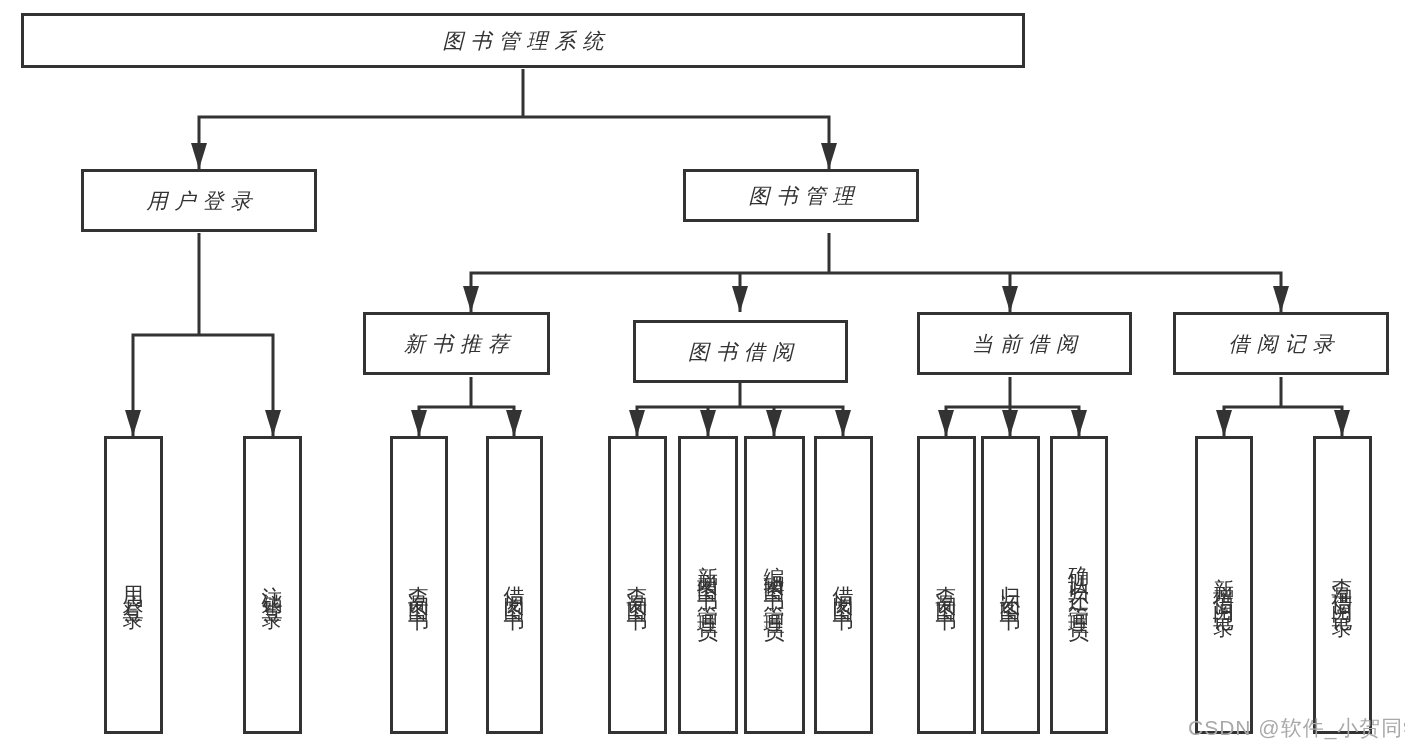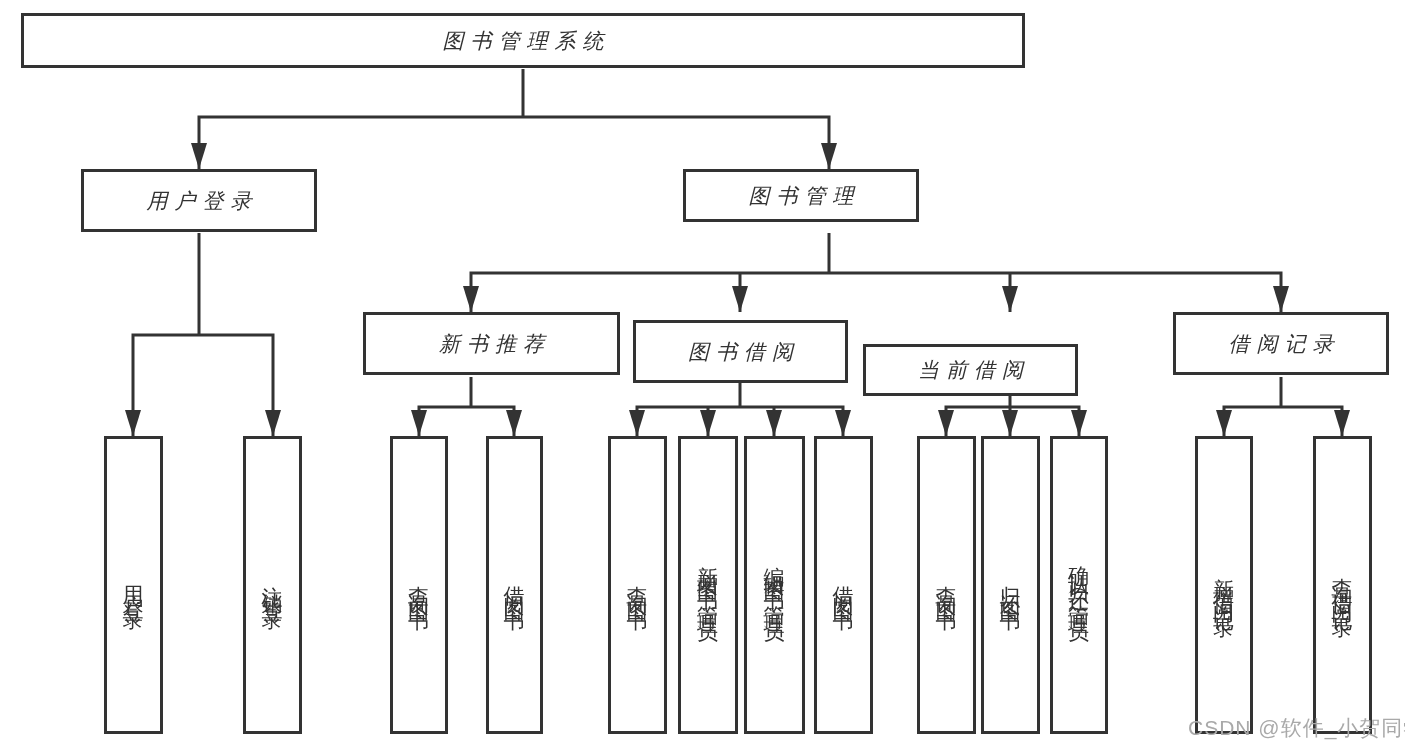--- a/index.html
+++ b/index.html
@@ -91,27 +91,27 @@
     <span class="h-label">图书管理系统</span>
   </div>
 
   <div class="box" style="left:81px;top:169px;width:236px;height:63px;">
     <span class="h-label">用户登录</span>
   </div>
   <div class="box" style="left:683px;top:169px;width:236px;height:53px;">
     <span class="h-label">图书管理</span>
   </div>
 
-  <div class="box" style="left:363px;top:312px;width:257px;height:63px;align-items:center;">
+  <div class="box" style="left:363px;top:312px;width:187px;height:63px;align-items:center;">
     <span class="h-label">新书推荐</span>
   </div>
   <div class="box" style="left:633px;top:312px;width:215px;height:63px;margin-top:8px;">
     <span class="h-label">图书借阅</span>
   </div>
-  <div class="box" style="left:863px;top:312px;width:215px;height:52px;margin-top:32px;">
+  <div class="box" style="left:917px;top:312px;width:215px;height:63px;">
     <span class="h-label">当前借阅</span>
   </div>
   <div class="box" style="left:1173px;top:312px;width:216px;height:63px;">
     <span class="h-label">借阅记录</span>
   </div>
 
   <div class="box v-box" style="left:104px;top:436px;width:59px;height:298px;">用户登录</div>
   <div class="box v-box" style="left:243px;top:436px;width:59px;height:298px;">注销登录</div>
 
   <div class="box v-box" style="left:390px;top:436px;width:58px;height:298px;">查询图书</div>

